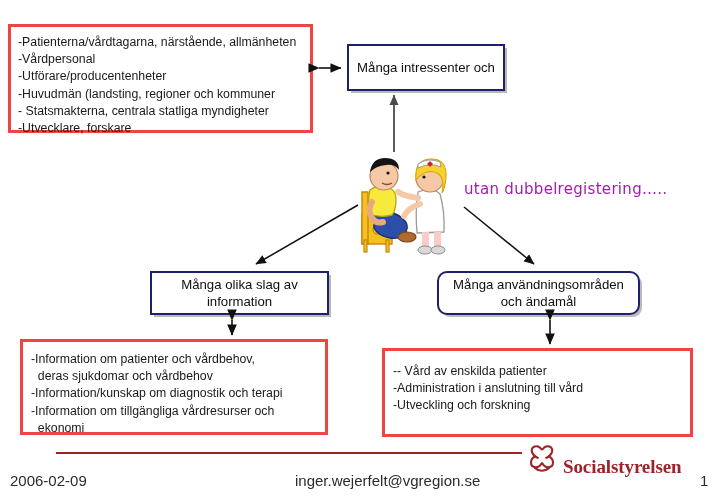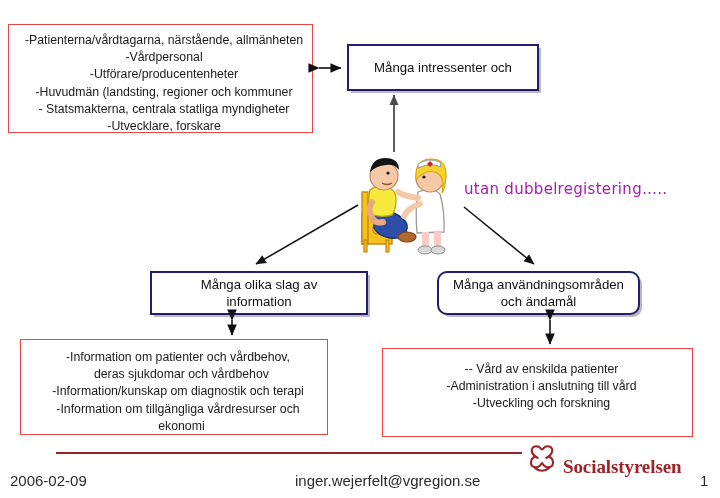--- a/index.html
+++ b/index.html
@@ -14,24 +14,23 @@
     position: relative;
     width: 720px;
     height: 498px;
     background: #ffffff;
     overflow: hidden;
   }
 
   
   .plainbox {
     position: absolute;
-    border: 1px solid #ef4444;
+    border: 3px solid #ef4444;
     background: #ffffff;
     box-sizing: border-box;
-    text-align: center;
   }
   .plainbox ul {
     list-style: none;
     margin: 0;
     padding: 0;
   }
   .plainbox li {
     font-size: 12.3px;
     line-height: 17.2px;
     color: #1a1a1a;
@@ -129,21 +128,21 @@
     <ul>
       <li>-Patienterna/vårdtagarna, närstående, allmänheten</li>
       <li>-Vårdpersonal</li>
       <li>-Utförare/producentenheter</li>
       <li>-Huvudmän (landsting, regioner och kommuner</li>
       <li>- Statsmakterna, centrala statliga myndigheter</li>
       <li>-Utvecklare, forskare</li>
     </ul>
   </div>
 
-  <div class="navybox" style="left:347px; top:44px; width:192px; height:47px;">
+  <div class="navybox" style="left:347px; top:44px; width:158px; height:47px;">
     <span><span>Många intressenter och</span><br></span>
   </div>
 
   <svg id="clipart" viewBox="0 0 120 105">
 
     <g>
       <rect x="14" y="62" width="30" height="30" fill="#f5c120" stroke="#c8850a" stroke-width="1.4"></rect>
       <rect x="14" y="40" width="6" height="52" fill="#f5c120" stroke="#c8850a" stroke-width="1.4"></rect>
       <rect x="16" y="88" width="3" height="12" fill="#f5c120" stroke="#c8850a" stroke-width="1.2"></rect>
       <rect x="38" y="88" width="3" height="12" fill="#f5c120" stroke="#c8850a" stroke-width="1.2"></rect>
@@ -174,21 +173,21 @@
 
     <circle cx="82" cy="26" r="14" fill="#f6c9a6" stroke="#c08a5e" stroke-width="1.2"></circle>
     <path d="M68 28 q-2 -20 14 -21 q17 -1 16 18 q-1 12 -4 16 q3 -16 -5 -20 q-11 -5 -21 7 z" fill="#f7d130" stroke="#d4a800" stroke-width="1.1"></path>
     <path d="M70 12 q10 -7 22 -2 l1 5 q-11 -5 -23 1 z" fill="#ffffff" stroke="#9a9a9a" stroke-width="1"></path>
     <path d="M79 12 l3 -3 l3 3 l-3 3 z" fill="#cc2222"></path>
     <circle cx="76" cy="25" r="1.6" fill="#141414"></circle>
   </svg>
 
   <div id="caption" style="left:464px; top:180px;">utan dubbelregistering…..</div>
 
-  <div class="navybox" style="left:150px; top:271px; width:218px; height:44px;">
+  <div class="navybox" style="left:150px; top:271px; width:179px; height:44px;">
     <span><span>Många olika slag av</span><br><span>information</span></span>
   </div>
 
   <div class="navybox" style="left:437px; top:271px; width:203px; height:44px;border-radius:10px;">
     <span><span>Många användningsområden</span><br><span>och ändamål</span></span>
   </div>
 
   <div class="plainbox" style="left:20px; top:339px; width:308px; height:96px; padding:9px 0 0 8px;">
     <ul>
       <li>-Information om patienter och vårdbehov,</li>

